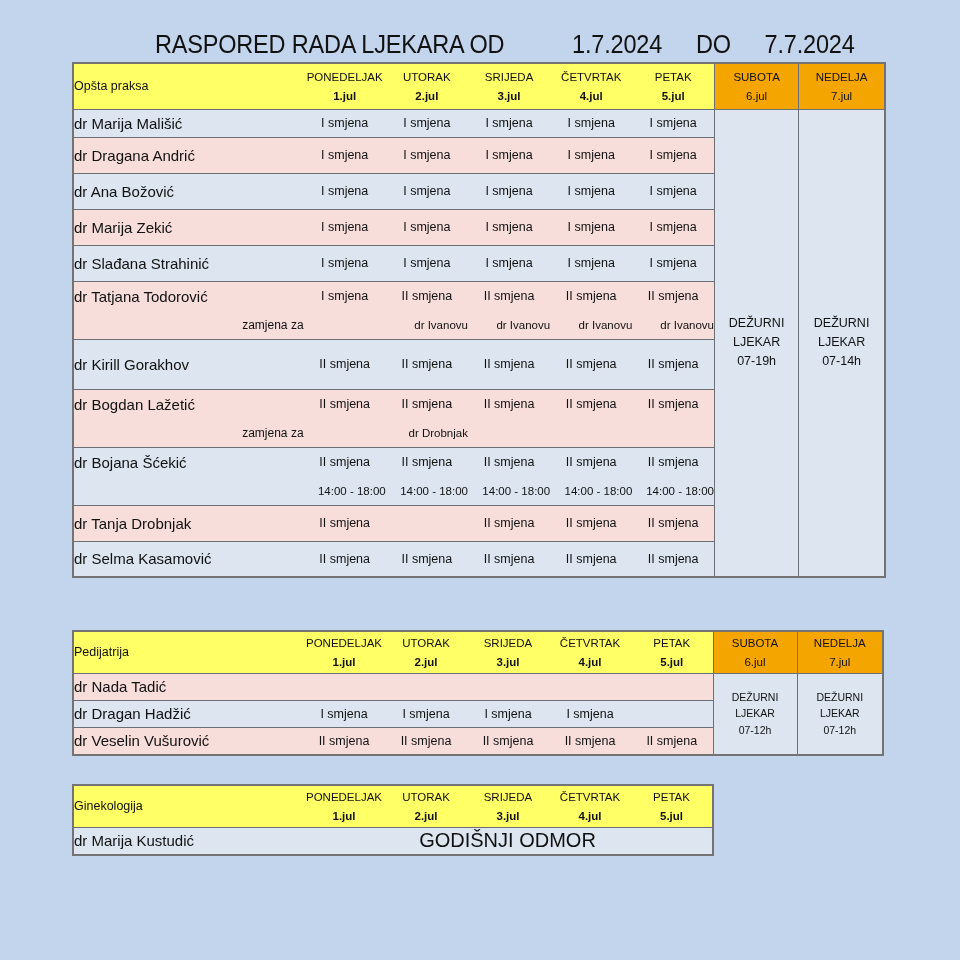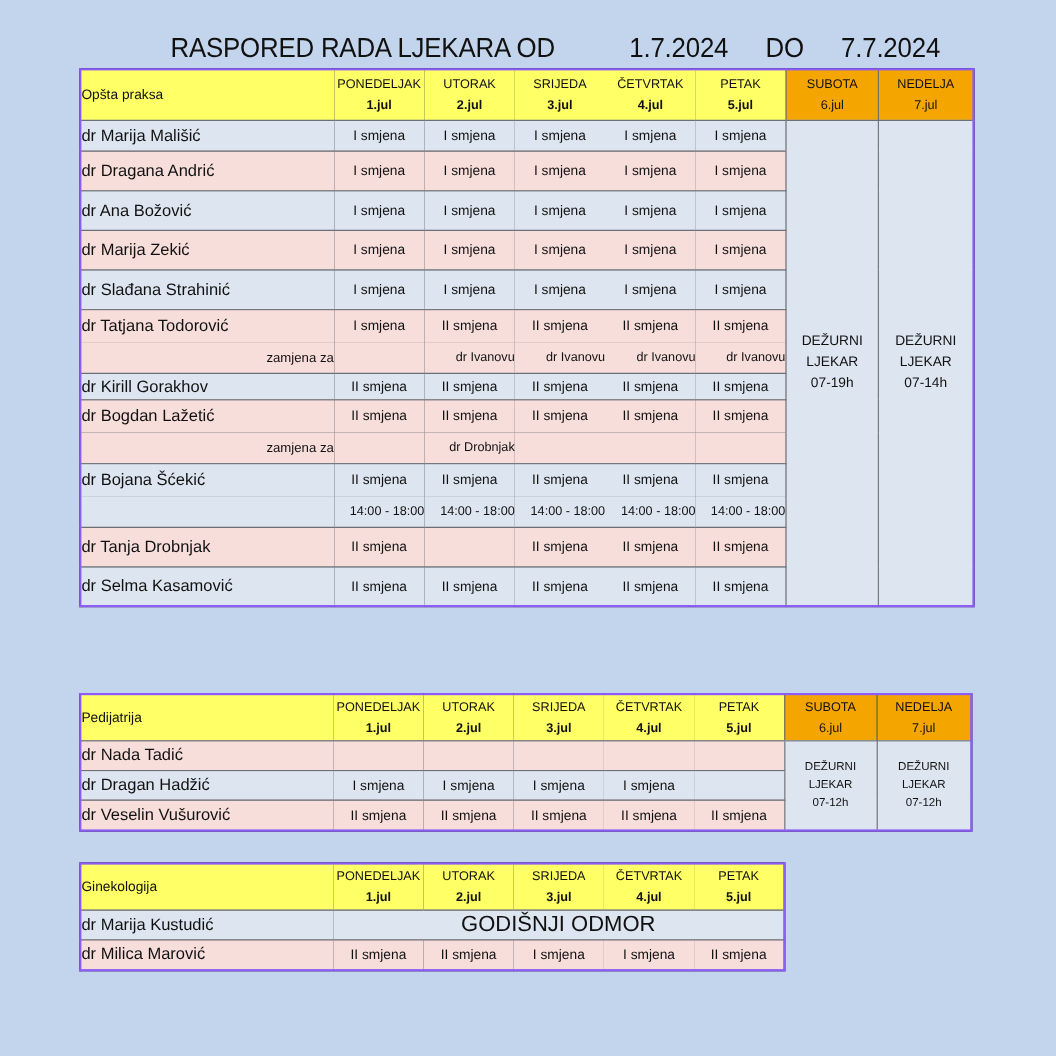--- a/index.html
+++ b/index.html
@@ -32,22 +32,22 @@
   .title-main { }
   .title-from { margin-left: 72px; }
   .title-do   { margin-left: 36px; }
   .title-to   { margin-left: 36px; }
 
   
   .sched {
     position: absolute;
     border-collapse: collapse;
     table-layout: fixed;
-    border: 2px solid #8b5cf6;
-    background: #0f172a;
+    border: 2px solid #737373;
+    background: #7dd3fc;
   }
   .sched td, .sched th {
     border: 1px solid #6b6f76;
     padding: 0;
     vertical-align: middle;
     font-weight: normal;
   }
 
   
   .hdr-dept {
@@ -255,21 +255,21 @@
 
     <tr class="r-pink" style="height:28px;">
       <td class="sub-lbl">zamjena za</td>
       <td class="sub-val"></td>
       <td class="sub-val">dr Ivanovu</td>
       <td class="sub-val">dr Ivanovu</td>
       <td class="sub-val">dr Ivanovu</td>
       <td class="sub-val">dr Ivanovu</td>
     </tr>
 
-    <tr class="r-blue" style="height:24px;">
+    <tr class="r-blue" style="height:50px;">
       <td class="nm">dr Kirill Gorakhov</td>
       <td class="sh">II smjena</td>
       <td class="sh">II smjena</td>
       <td class="sh">II smjena</td>
       <td class="sh">II smjena</td>
       <td class="sh">II smjena</td>
     </tr>
 
     <tr class="r-pink" style="height:30px;">
       <td class="nm norow-bot">dr Bogdan Lažetić</td>
@@ -439,22 +439,14 @@
       <td class="hdr-day">
         <span class="dname">PETAK</span>
         <span class="ddate">5.jul</span>
       </td>
     </tr>
 
     <tr class="r-blue">
       <td class="nm">dr Marija Kustudić</td>
       <td class="wide-center" colspan="5">GODIŠNJI ODMOR</td>
     </tr>
-    <tr class="r-pink">
-      <td class="nm">dr Milica Marović</td>
-      <td class="sh">II smjena</td>
-      <td class="sh">II smjena</td>
-      <td class="sh">I smjena</td>
-      <td class="sh">I smjena</td>
-      <td class="sh">II smjena</td>
-    </tr>
   </tbody>
 </table>
 
 </body></html>

